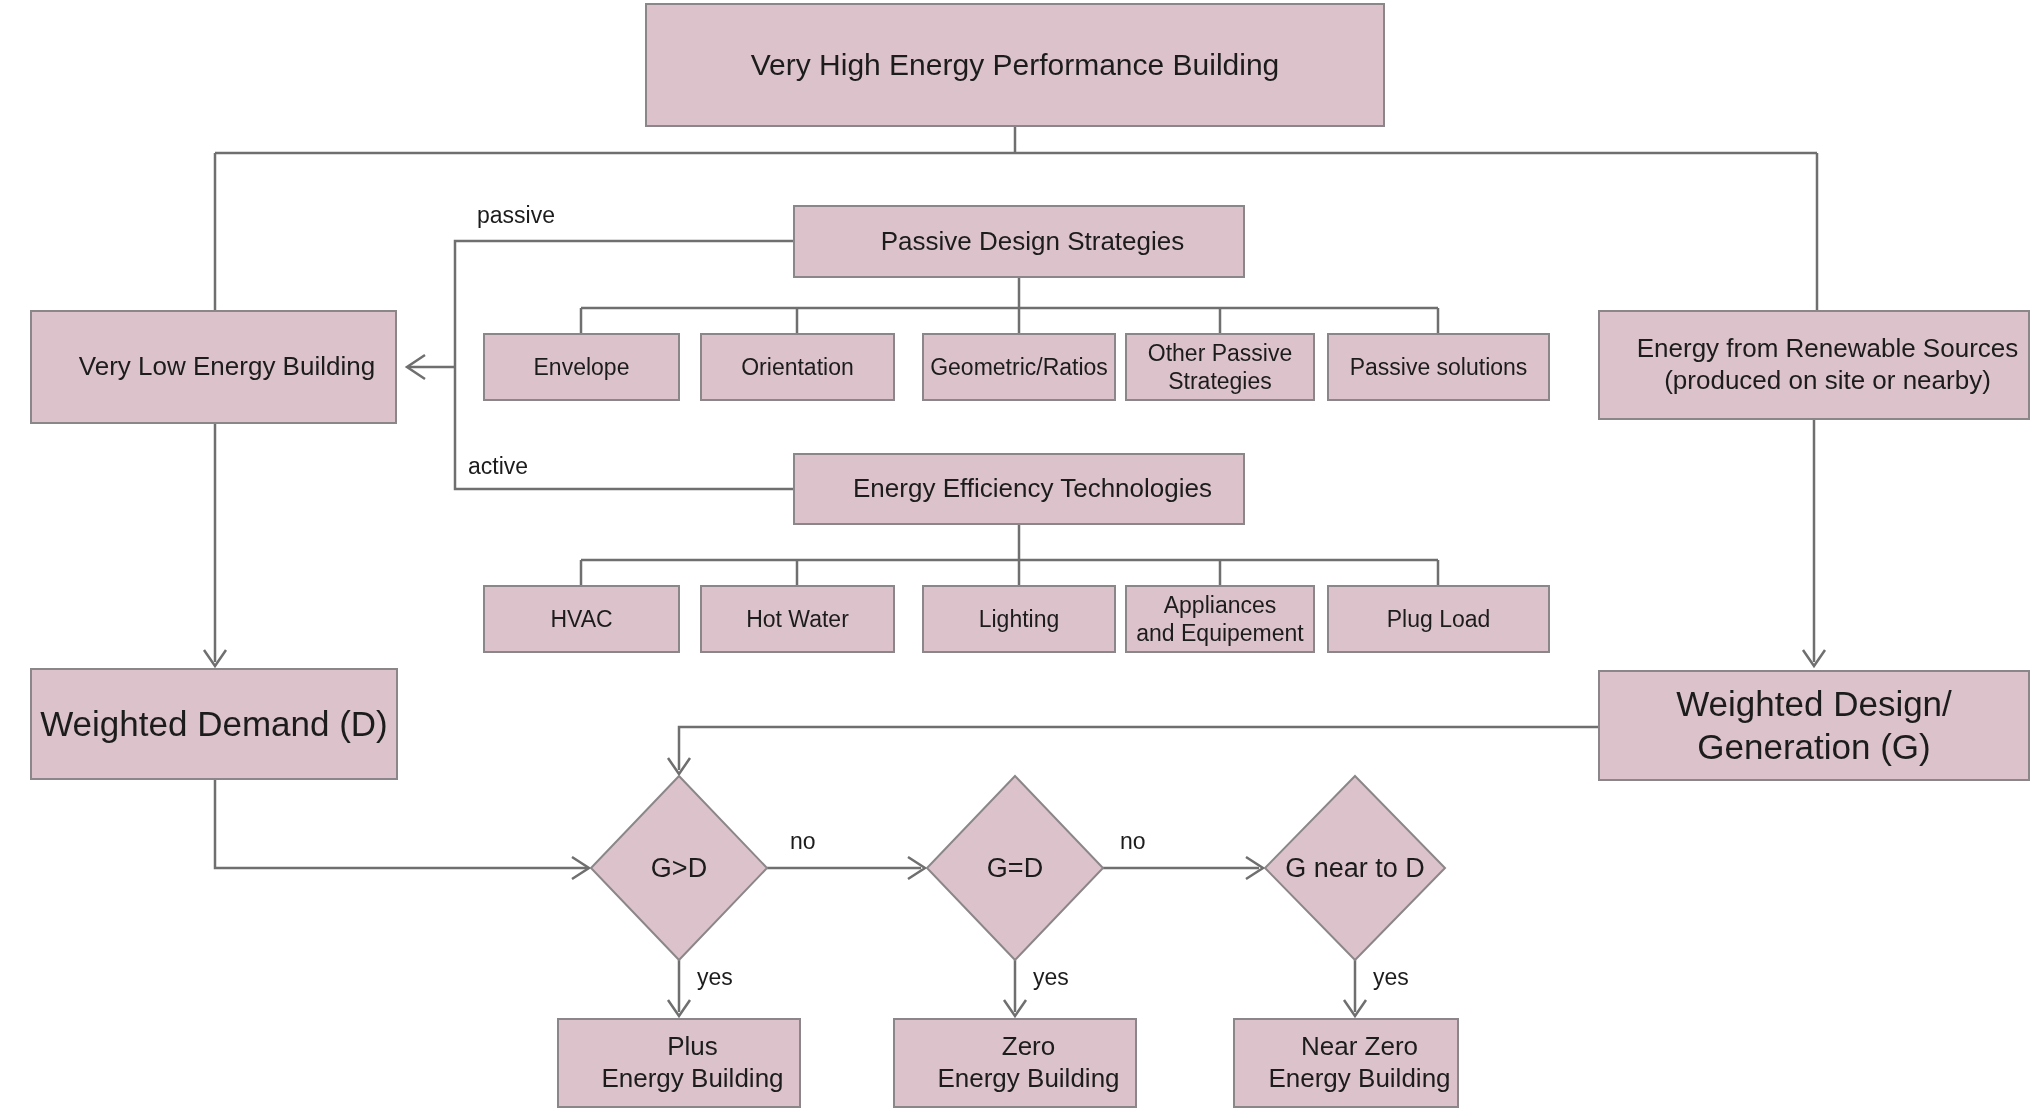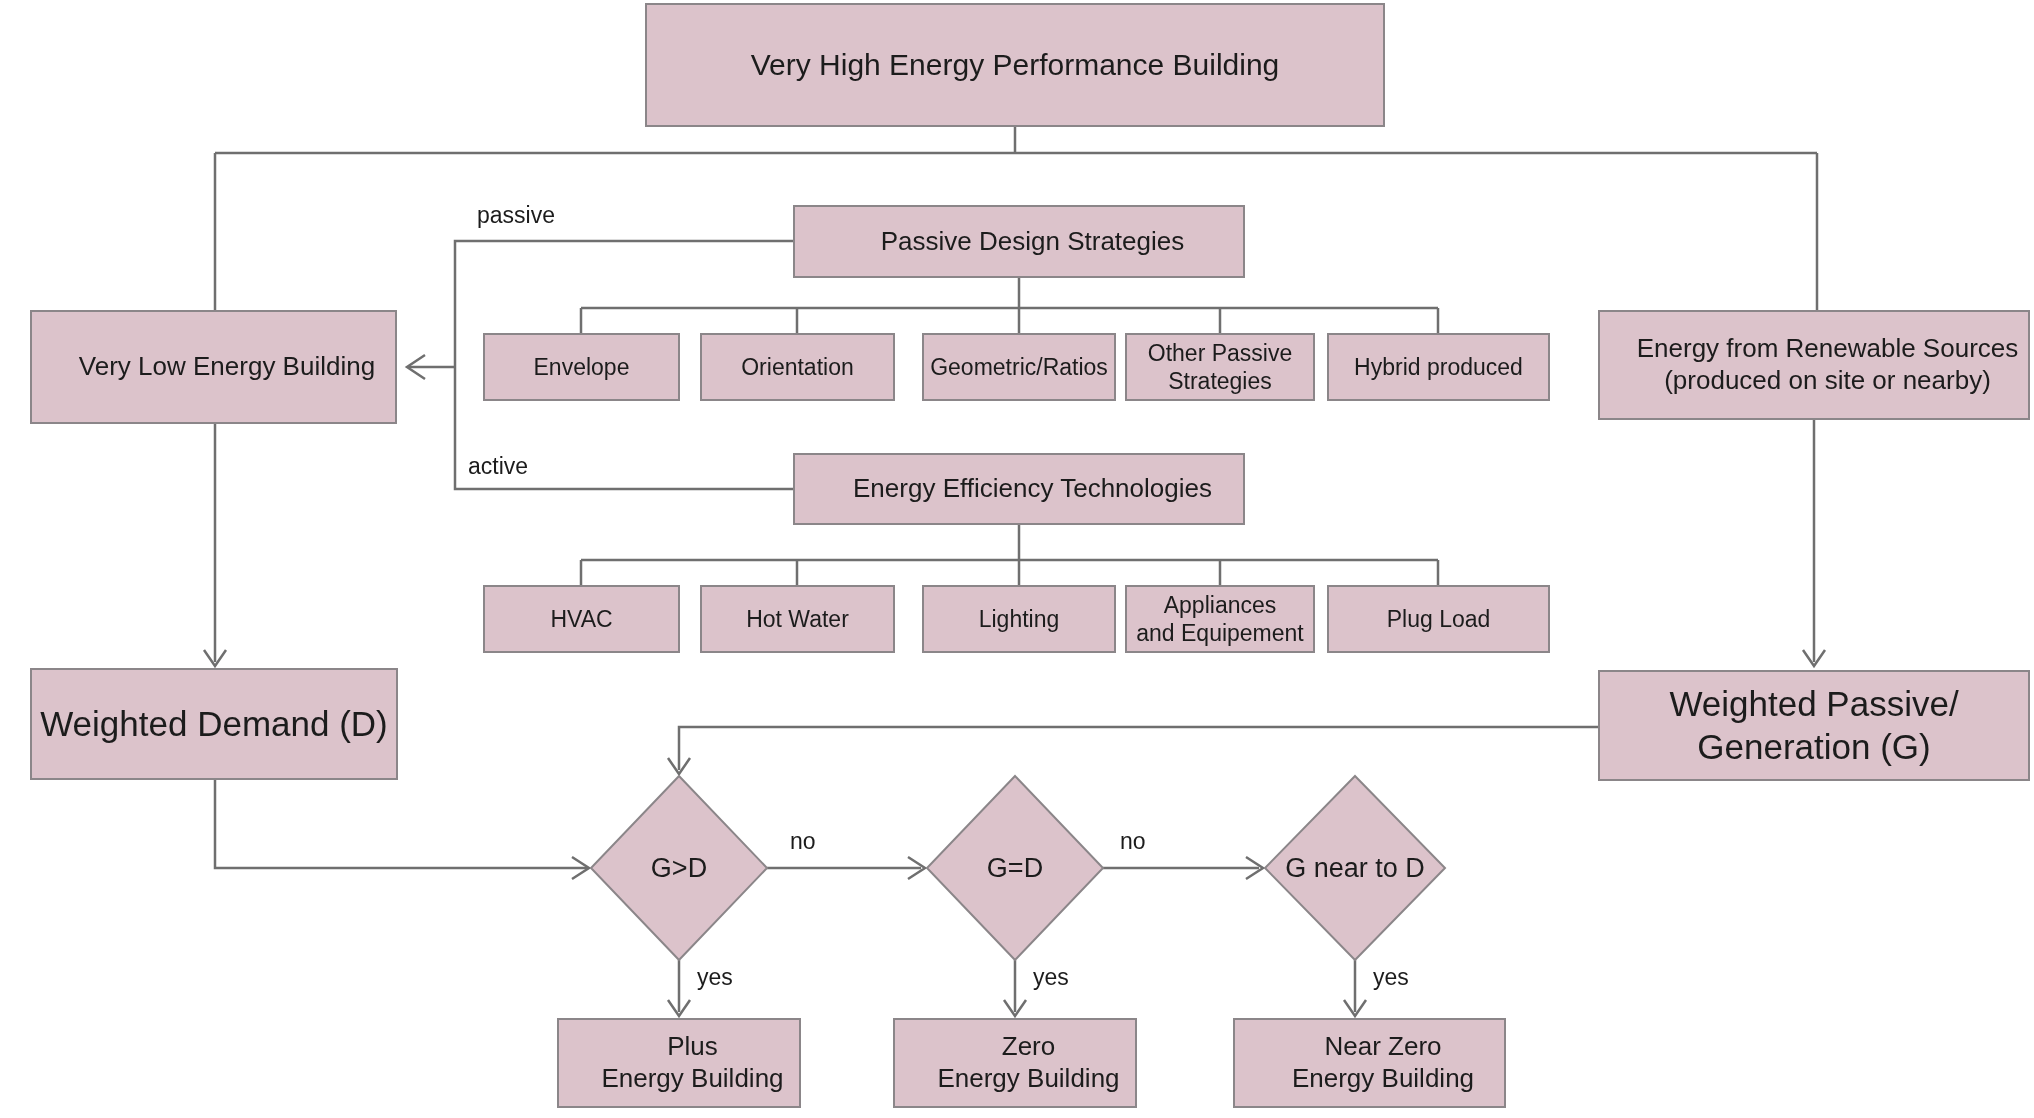--- a/index.html
+++ b/index.html
@@ -114,21 +114,21 @@
     <span>Orientation</span>
   </div>
   <div class="node fs23" style="left:922px;top:333px;width:194px;height:68px;">
     <span>Geometric/Ratios</span>
   </div>
   <div class="node fs23" style="left:1125px;top:333px;width:190px;height:68px;">
     <span class="l">Other Passive</span>
     <span class="l">Strategies</span>
   </div>
   <div class="node fs23" style="left:1327px;top:333px;width:223px;height:68px;">
-    <span>Hybrid produced</span>
+    <span>Passive solutions</span>
   </div>
 
   <div class="node fs23" style="left:483px;top:585px;width:197px;height:68px;">
     <span>HVAC</span>
   </div>
   <div class="node fs23" style="left:700px;top:585px;width:195px;height:68px;">
     <span>Hot Water</span>
   </div>
   <div class="node fs23" style="left:922px;top:585px;width:194px;height:68px;">
     <span>Lighting</span>
@@ -139,33 +139,33 @@
   </div>
   <div class="node fs23" style="left:1327px;top:585px;width:223px;height:68px;">
     <span>Plug Load</span>
   </div>
 
   <div class="node fs27" style="left:30px;top:668px;width:368px;height:112px;">
     <span>Weighted Demand (D)</span>
   </div>
 
   <div class="node fs27" style="left:1598px;top:670px;width:432px;height:111px;">
-    <span class="l">Weighted Passive/</span>
+    <span class="l">Weighted Design/</span>
     <span class="l">Generation (G)</span>
   </div>
 
   <div class="node fs26" style="left:557px;top:1018px;width:244px;height:90px;">
     <span class="l">Plus</span>
     <span class="l">Energy Building</span>
   </div>
   <div class="node fs26" style="left:893px;top:1018px;width:244px;height:90px;">
     <span class="l">Zero</span>
     <span class="l">Energy Building</span>
   </div>
-  <div class="node fs26" style="left:1233px;top:1018px;width:273px;height:90px;">
+  <div class="node fs26" style="left:1233px;top:1018px;width:226px;height:90px;">
     <span class="l">Near Zero</span>
     <span class="l">Energy Building</span>
   </div>
 
   <div class="dlabel" style="left:591px;top:840px;width:176px;height:56px;">
     <span>G&gt;D</span>
   </div>
   <div class="dlabel" style="left:927px;top:840px;width:176px;height:56px;">
     <span>G=D</span>
   </div>

